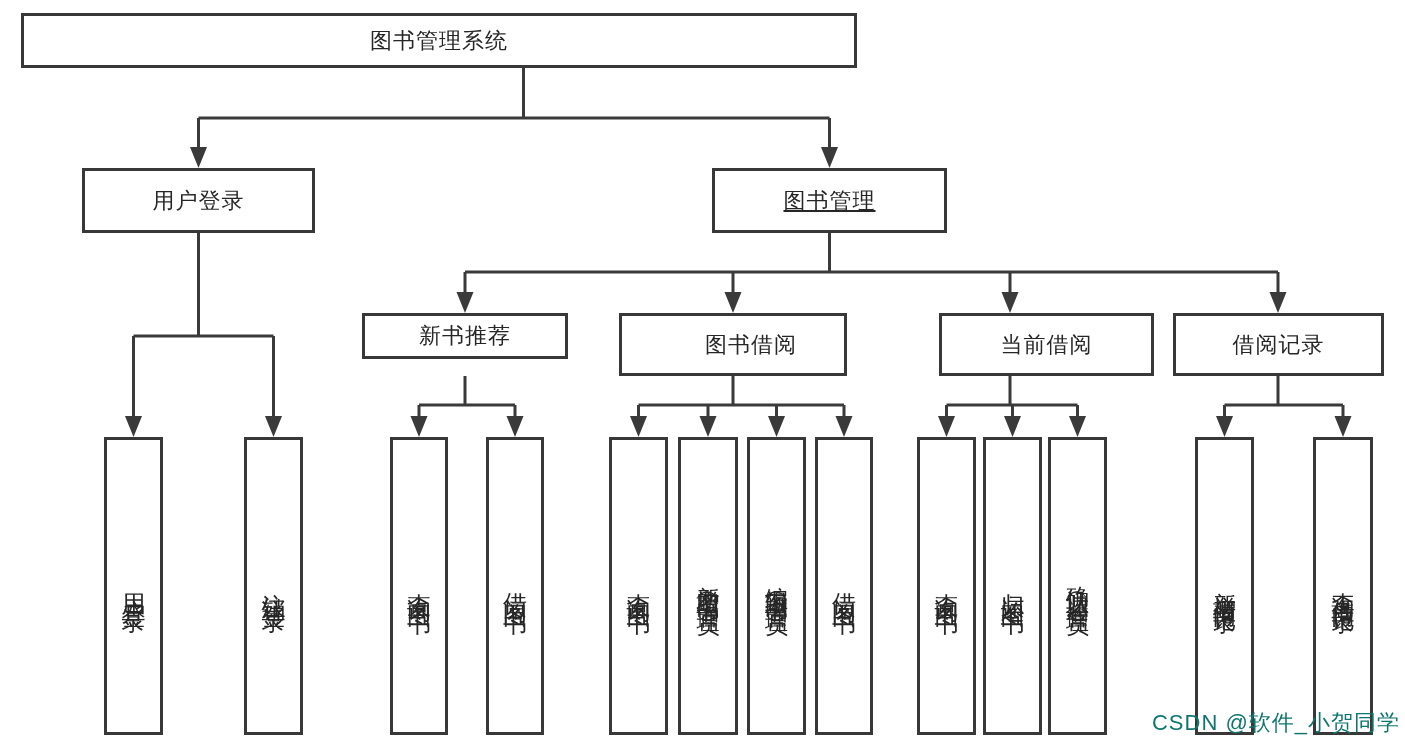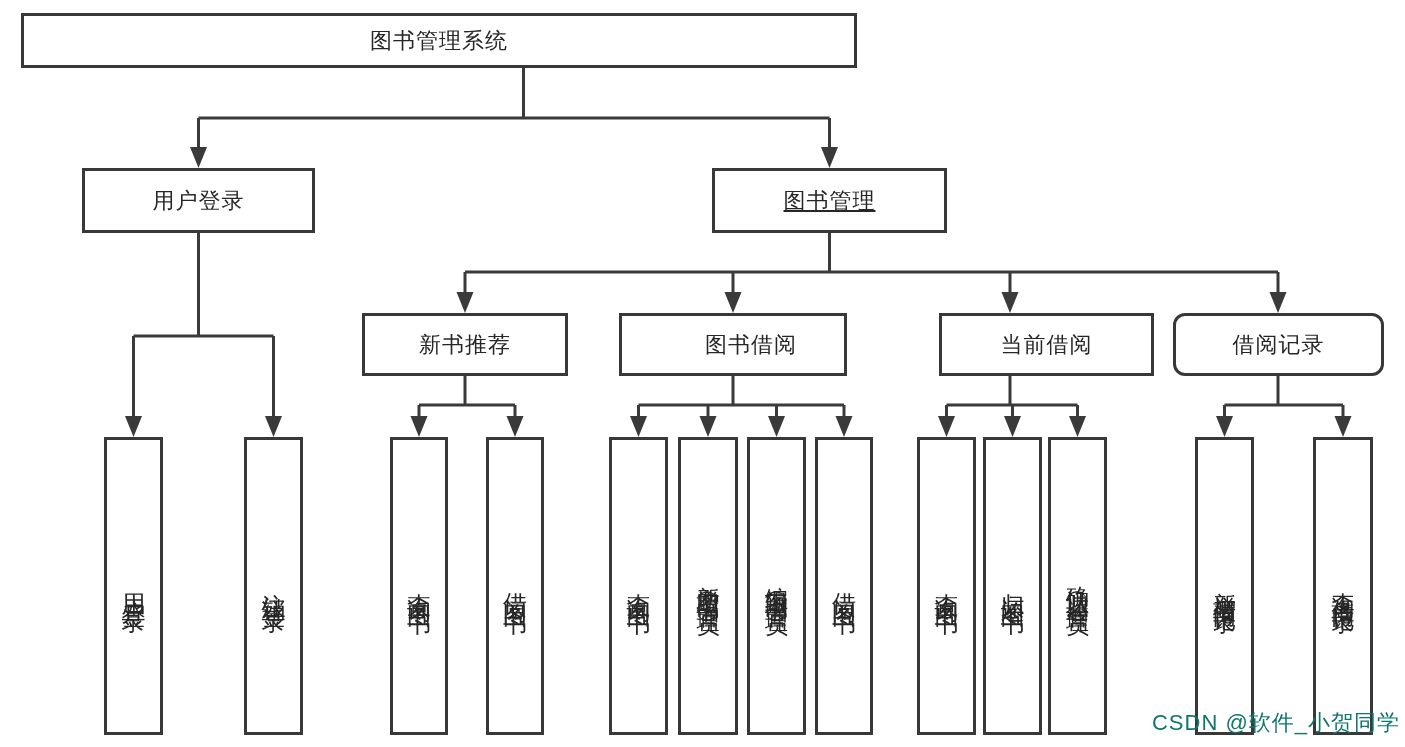--- a/index.html
+++ b/index.html
@@ -96,24 +96,24 @@
       <polygon points="1224.5,437 1216,416 1233,416"></polygon>
       <polygon points="1343,437 1334.5,416 1351.5,416"></polygon>
     </g>
   </svg>
 
   <div class="node hbox" style="left:21px; top:13px; width:836px; height:55px;">图书管理系统</div>
 
   <div class="node hbox" style="left:82px; top:168px; width:233px; height:65px;">用户登录</div>
   <div class="node hbox" style="left:712px; top:168px; width:235px; height:65px;text-decoration:underline;">图书管理</div>
 
-  <div class="node hbox" style="left:362px; top:313px; width:206px; height:63px;">新书推荐</div>
+  <div class="node hbox" style="left:362px; top:313px; width:206px; height:46px;">新书推荐</div>
   <div class="node hbox" style="left:619px; top:313px; width:228px; height:63px;padding-left:36px;">图书借阅</div>
   <div class="node hbox" style="left:903px; top:313px; width:215px; height:63px;margin-left:36px;">当前借阅</div>
-  <div class="node hbox" style="left:1173px; top:313px; width:211px; height:63px;border-radius:12px;">借阅记录</div>
+  <div class="node hbox" style="left:1173px; top:313px; width:211px; height:63px;">借阅记录</div>
 
   <div class="node vbox" style="left:104px; width:59px;">用户登录</div>
   <div class="node vbox" style="left:244px; width:59px;">注销登录</div>
 
   <div class="node vbox" style="left:390px; width:58px;">查询图书</div>
   <div class="node vbox" style="left:486px; width:58px;">借阅图书</div>
 
   <div class="node vbox" style="left:609px; width:59px;">查询图书</div>
   <div class="node vbox long" style="left:678px; width:60px;">新增图书（管理员）</div>
   <div class="node vbox long" style="left:747px; width:59px;">编辑图书（管理员）</div>

